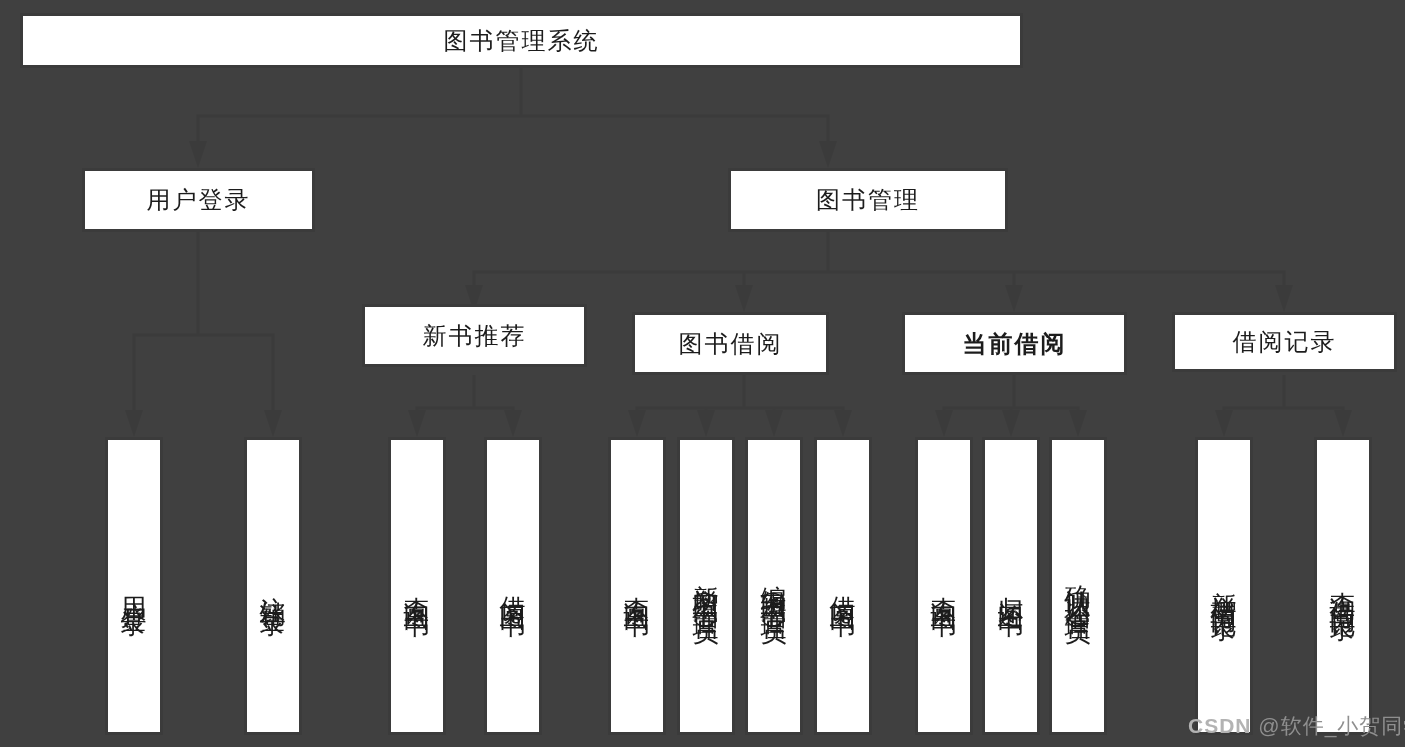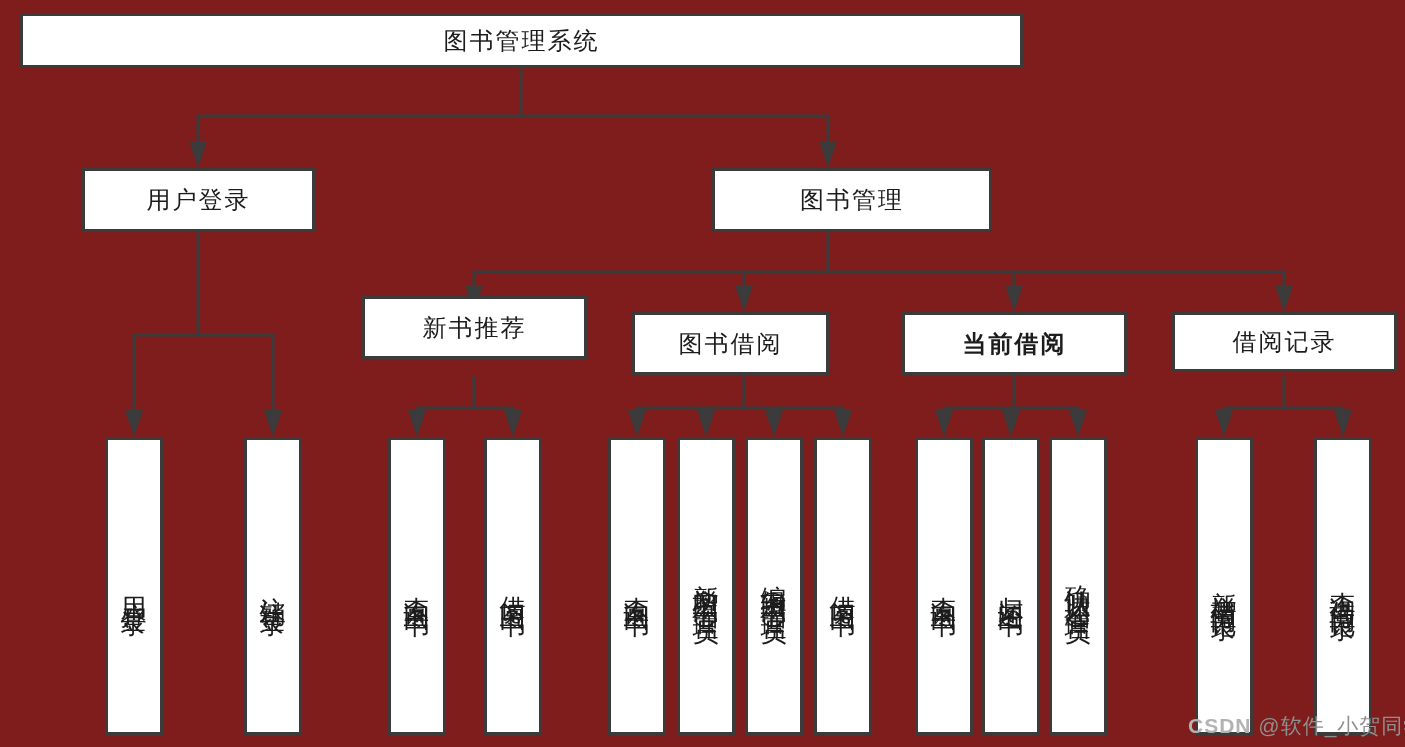--- a/index.html
+++ b/index.html
@@ -1,19 +1,19 @@
 <!DOCTYPE html>
 <html><head>
 <meta charset="utf-8">
 <style>
   html, body { margin:0; padding:0; background:#ffffff; }
   .canvas {
     position:relative;
     width:1405px; height:747px;
-    background:#7f1d1d;
+    background:#404040;
     font-family:"Liberation Sans","DejaVu Sans",sans-serif;
     overflow:hidden;
   }
   .connectors { position:absolute; left:0; top:0; z-index:1; }
   .box {
     position:absolute;
     box-sizing:border-box;
     border:3px solid #3b3b3b;
     background:#ffffff;
     display:flex;
@@ -84,25 +84,25 @@
     </g>
   </svg>
 
   <div class="box" style="left:20px; top:13px; width:1003px; height:55px;">
     <span class="h-label">图书管理系统</span>
   </div>
 
   <div class="box" style="left:82px; top:168px; width:233px; height:64px;">
     <span class="h-label">用户登录</span>
   </div>
-  <div class="box" style="left:712px; top:168px; width:280px; height:64px;">
+  <div class="box" style="left:728px; top:168px; width:280px; height:64px;">
     <span class="h-label">图书管理</span>
   </div>
 
-  <div class="box" style="left:362px; top:296px; width:225px; height:63px;">
+  <div class="box" style="left:362px; top:304px; width:225px; height:63px;">
     <span class="h-label">新书推荐</span>
   </div>
   <div class="box" style="left:632px; top:312px; width:197px; height:63px;">
     <span class="h-label">图书借阅</span>
   </div>
   <div class="box" style="left:902px; top:312px; width:225px; height:63px;font-weight:bold;">
     <span class="h-label">当前借阅</span>
   </div>
   <div class="box" style="left:1172px; top:312px; width:225px; height:60px;">
     <span class="h-label">借阅记录</span>

